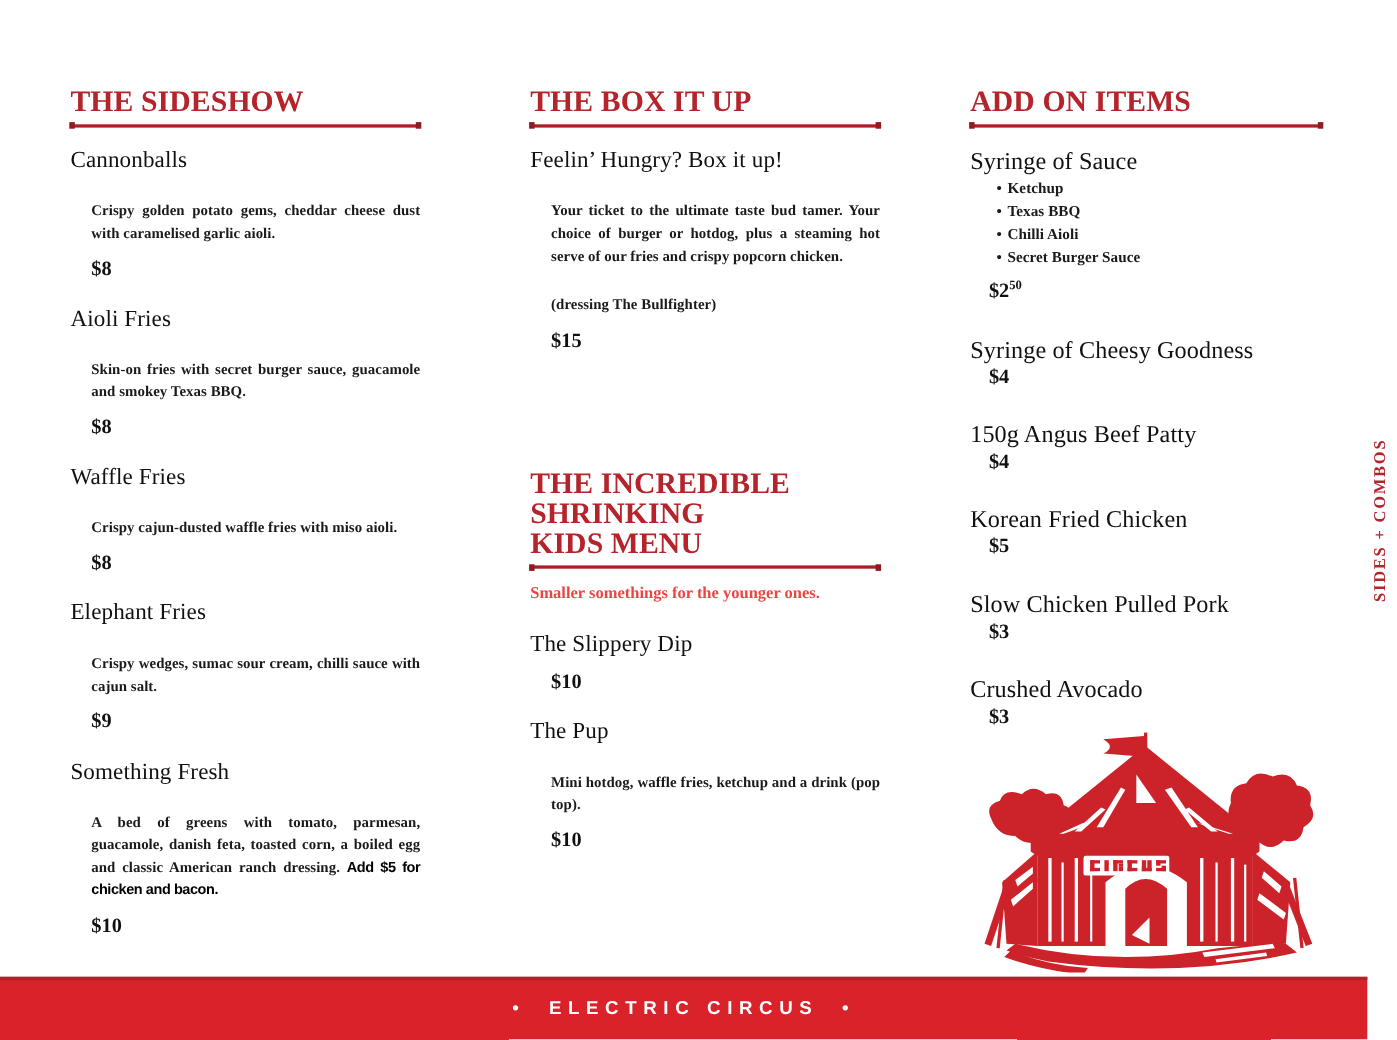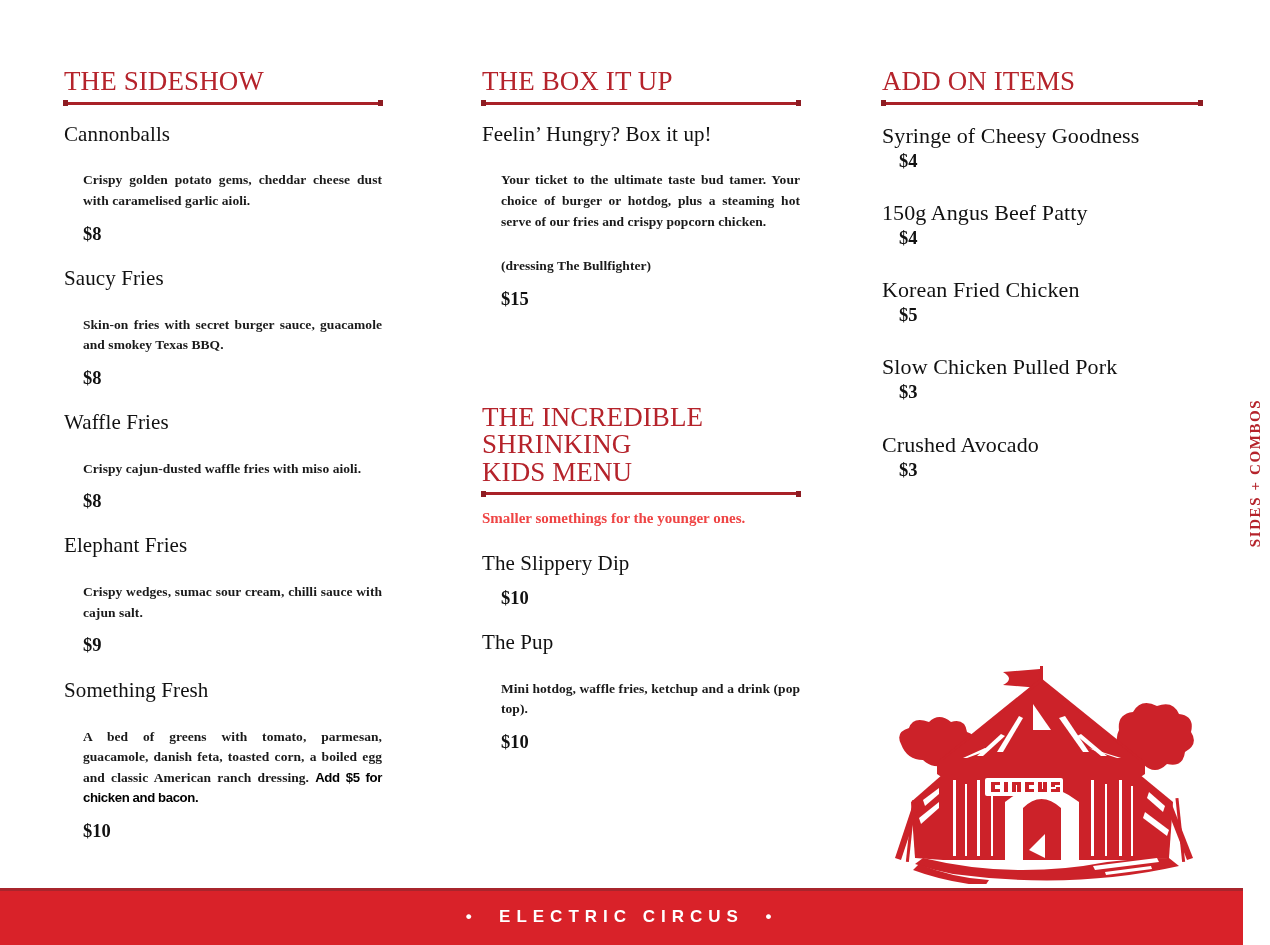--- a/index.html
+++ b/index.html
@@ -26,26 +26,27 @@
     padding-right:28px;
   }
   .col { position:relative; }
   .col-1 { width:318px; margin-right:100px; }
   .col-2 { width:318px; margin-right:82px; }
   .col-3 { width:320px; }
 
   
   .sec-head {
     font-family:"Liberation Serif", serif;
-    font-weight:normal;
+    font-weight:bold;
     font-size:27px;
     line-height:1.02;
     letter-spacing:0.1px;
     color:#B5232B;
     white-space:pre-line;
+    margin-top:11px;
   }
   .sec-rule {
     position:relative;
     height:3px;
     background:#A82128;
     margin-top:6px;
     margin-bottom:18px;
   }
   .sec-rule::before,
   .sec-rule::after {
@@ -203,21 +204,21 @@
       <div class="sec-head">THE SIDESHOW</div>
       <div class="sec-rule"></div>
 
       <div class="item">
         <div class="item-name">Cannonballs</div>
         <div class="item-desc">Crispy golden potato gems, cheddar cheese dust with caramelised garlic aioli.</div>
         <div class="item-price">$8</div>
       </div>
 
       <div class="item">
-        <div class="item-name">Saucy Fries</div>
+        <div class="item-name">Aioli Fries</div>
         <div class="item-desc">Skin-on fries with secret burger sauce, guacamole and smokey Texas BBQ.</div>
         <div class="item-price">$8</div>
       </div>
 
       <div class="item">
         <div class="item-name">Waffle Fries</div>
         <div class="item-desc">Crispy cajun-dusted waffle fries with miso aioli.</div>
         <div class="item-price">$8</div>
       </div>
 
@@ -262,20 +263,30 @@
         <div class="item-name">The Pup</div>
         <div class="item-desc">Mini hotdog, waffle fries, ketchup and a drink (pop top).</div>
         <div class="item-price">$10</div>
       </div>
     </div>
 
     <div class="col col-3">
       <div class="sec-head">ADD ON ITEMS</div>
       <div class="sec-rule"></div>
 
+      <div class="item">
+        <div class="item-name">Syringe of Sauce</div>
+        <ul class="bullets">
+          <li>Ketchup</li>
+          <li>Texas BBQ</li>
+          <li>Chilli Aioli</li>
+          <li>Secret Burger Sauce</li>
+        </ul>
+        <div class="item-price" style="margin-top:10px;"><span>$2</span><sup>50</sup></div>
+      </div>
 
       <div class="item">
         <div class="item-name">Syringe of Cheesy Goodness</div>
         <div class="item-price">$4</div>
       </div>
 
       <div class="item">
         <div class="item-name">150g Angus Beef Patty</div>
         <div class="item-price">$4</div>
       </div>

